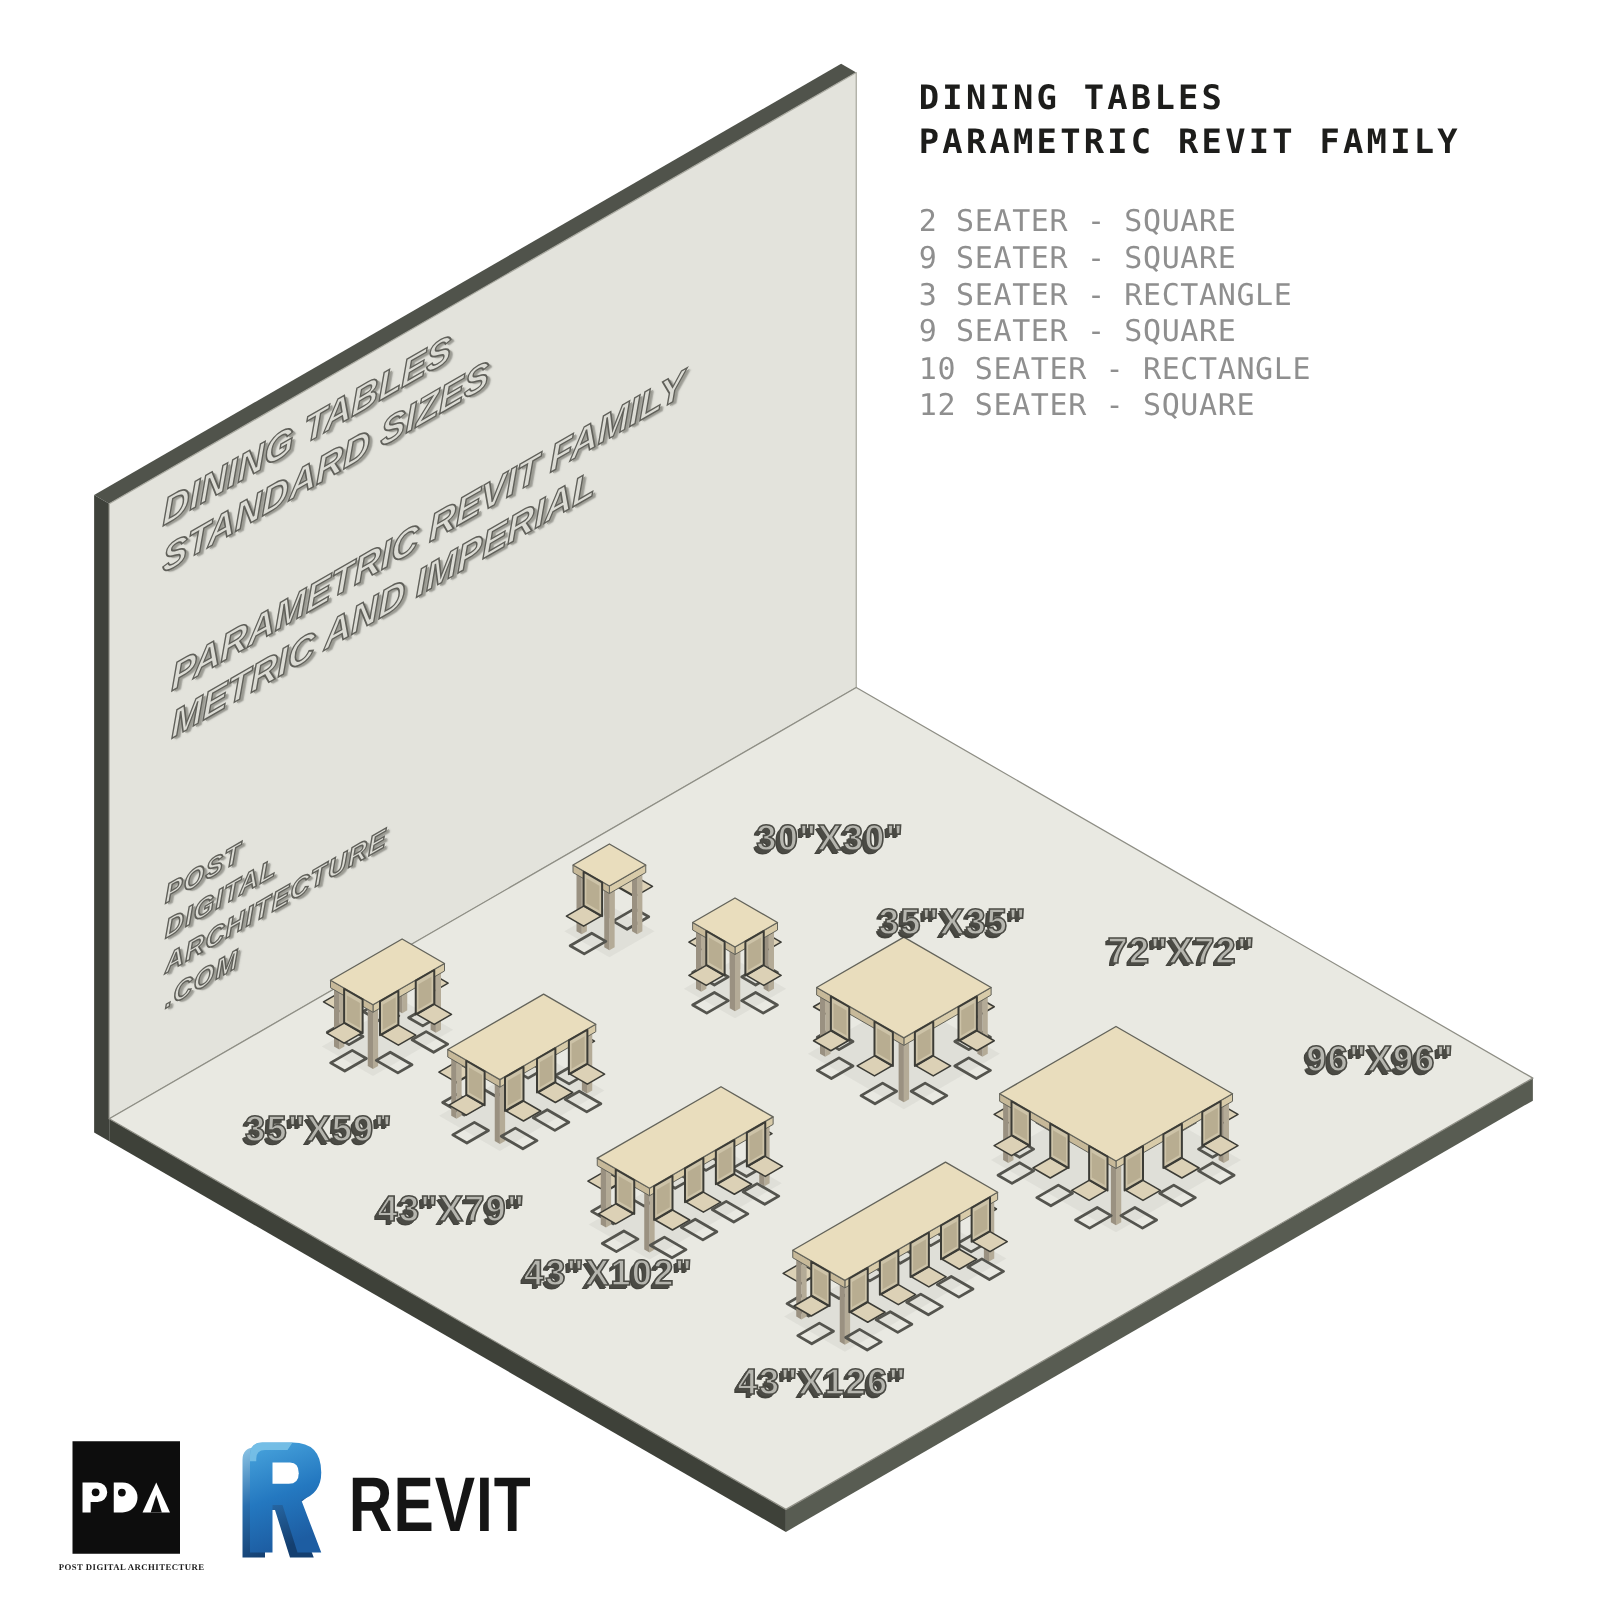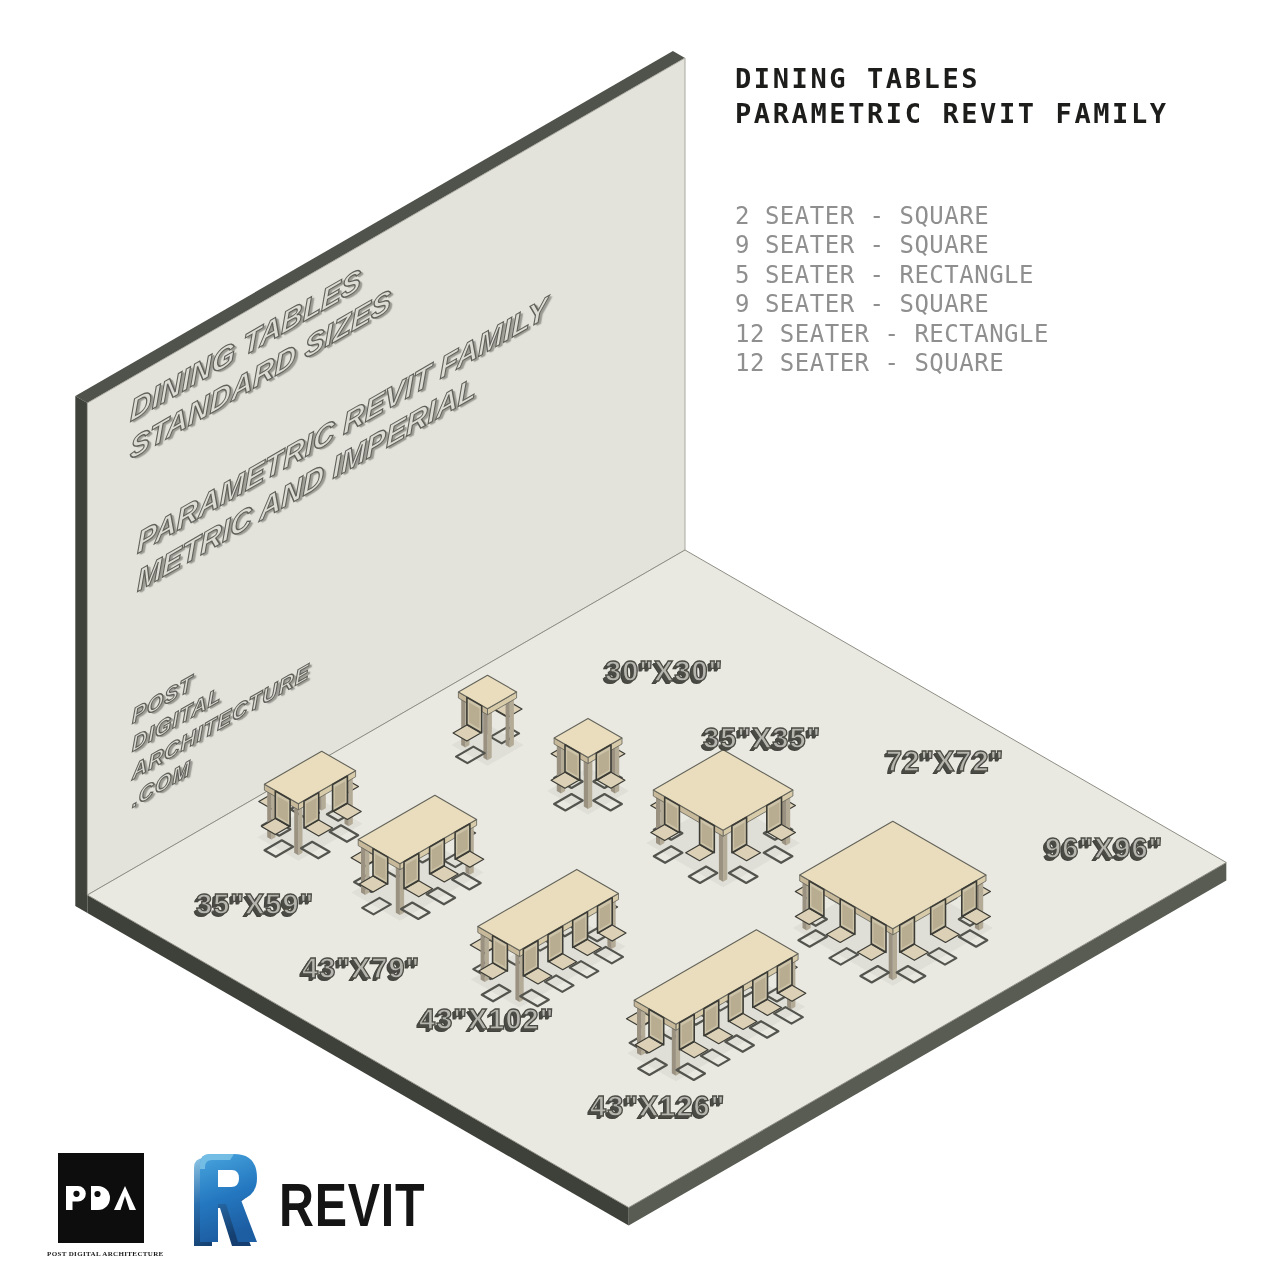--- a/index.html
+++ b/index.html
@@ -6,21 +6,21 @@
   .page{position:relative;width:1280px;height:1280px;background:#ffffff;overflow:hidden;
         font-family:"Liberation Sans",sans-serif;}
   #scene{position:absolute;left:0;top:0;}
 
   
   .hdr-title{position:absolute;left:735px;top:61px;
     font-family:"DejaVu Sans Mono",monospace;font-weight:700;font-size:27px;line-height:35px;
     letter-spacing:2.6px;color:#1d1d1b;white-space:nowrap;}
   .hdr-list{position:absolute;left:735px;top:163px;
     font-family:"DejaVu Sans Mono",monospace;font-weight:400;font-size:24px;line-height:29.4px;
-    letter-spacing:0.5px;color:#8f8f8f;white-space:nowrap;margin-top:39px;}
+    letter-spacing:0.5px;color:#8f8f8f;white-space:nowrap;}
 
   
   .wall-text{position:absolute;transform-origin:0 0;transform:skewY(-30deg);
     font-family:"Liberation Sans",sans-serif;font-weight:700;font-style:italic;
     color:#dcdcd5;-webkit-text-stroke:1.2px #60605a;white-space:nowrap;
     text-shadow:2px 2px 0 #9b9b93,3px 3px 1px rgba(100,100,94,0.5);}
 
   
   .floor-label{position:absolute;transform:matrix(0.866,-0.5,0.866,0.5) translate(-50%,-50%);
     font-family:"Liberation Sans",sans-serif;font-weight:700;font-size:29px;letter-spacing:1px;
@@ -439,23 +439,23 @@
       <div class="floor-label" style="left: 590px; top: 1090px;">43"X126"</div>
     </div>
 
   <div class="hdr-title" id="hdr-title">
       <div>DINING TABLES</div>
       <div>PARAMETRIC REVIT FAMILY</div>
     </div>
   <div class="hdr-list" id="hdr-list">
       <div>2 SEATER - SQUARE</div>
       <div>9 SEATER - SQUARE</div>
-      <div>5 SEATER - RECTANGLE</div>
+      <div>3 SEATER - RECTANGLE</div>
       <div>9 SEATER - SQUARE</div>
-      <div>12 SEATER - RECTANGLE</div>
+      <div>10 SEATER - RECTANGLE</div>
       <div>12 SEATER - SQUARE</div>
     </div>
 
   <div class="pda-box">
     <svg width="86" height="90" viewBox="0 0 86 90">
       <g transform="translate(8,33)" fill="#ffffff">
         <path d="M0,24 L0,0 L12,0 A7.8,7.8 0 0 1 12,15.6 L6.5,15.6 L6.5,24 Z"></path>
         <circle cx="10.5" cy="7.8" r="3.1" fill="#0d0d0d"></circle>
         <path d="M25,0 L32,0 A12,12 0 0 1 32,24 L25,24 Z"></path>
         <circle cx="31.5" cy="8" r="3.1" fill="#0d0d0d"></circle>

